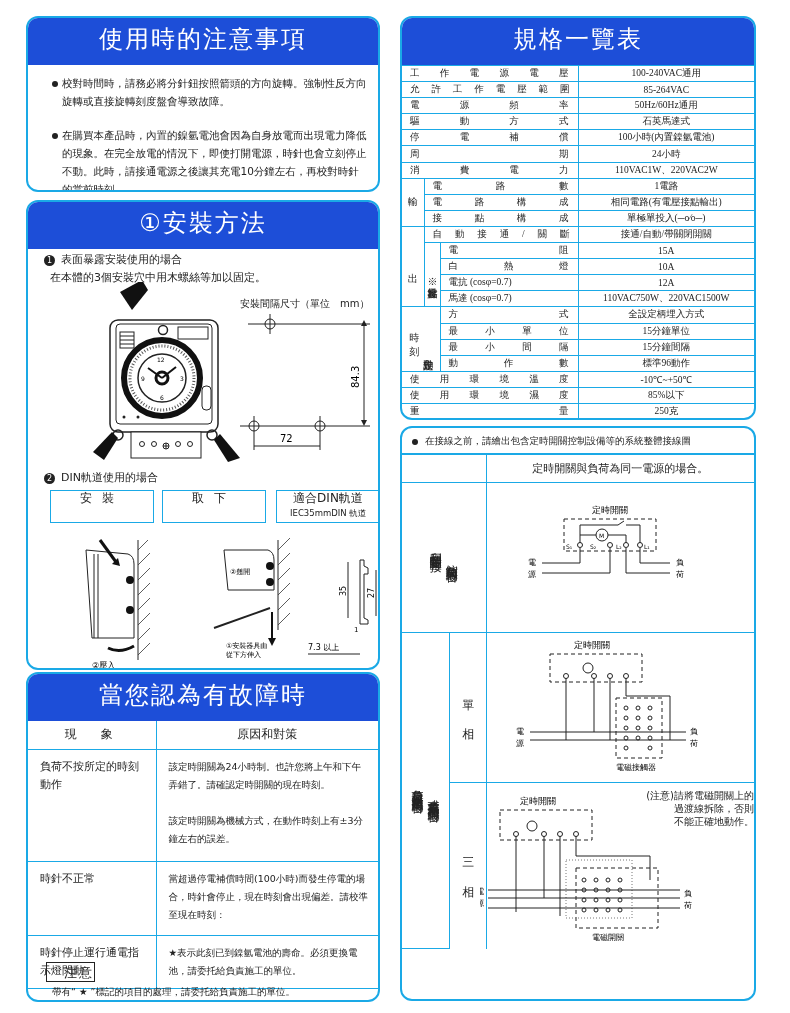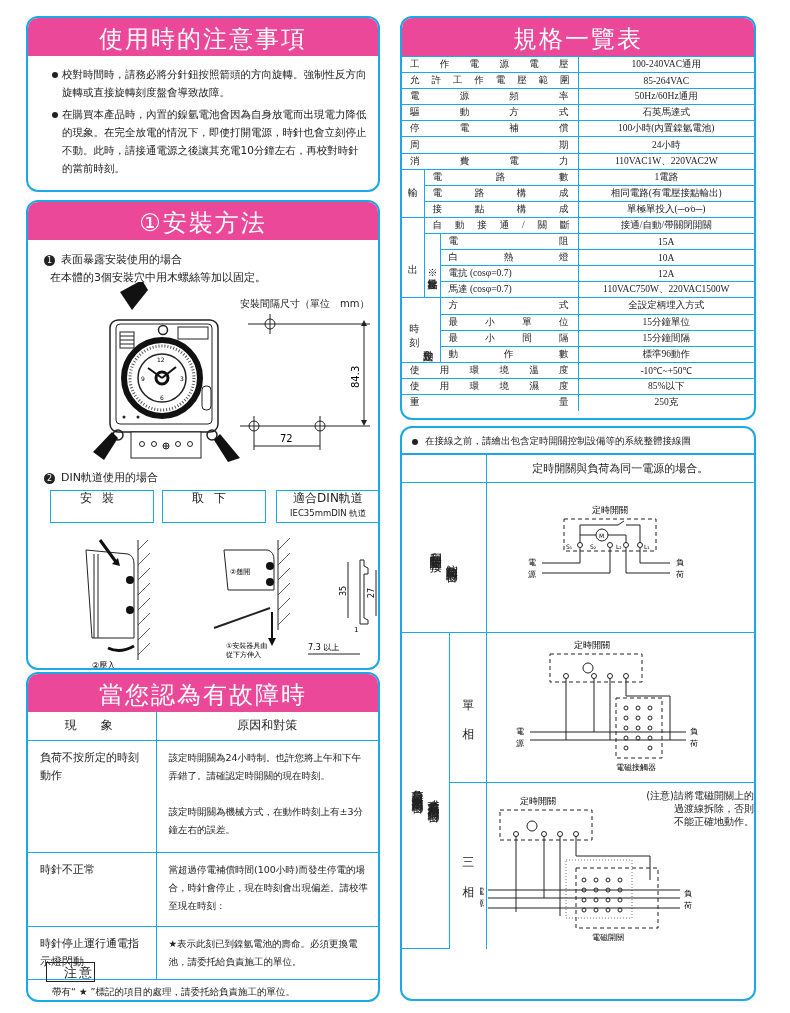--- a/index.html
+++ b/index.html
@@ -1,18 +1,18 @@
 <!DOCTYPE html>
 <html><head>
 <meta charset="utf-8">
 <style>
 *{box-sizing:border-box;margin:0;padding:0}
 body{width:790px;height:1013px;background:#fff;position:relative;font-family:"DejaVu Sans",sans-serif;color:#222;overflow:hidden}
 .panel{position:absolute;border:2px solid #1aa9e6;border-radius:12px;background:#fff;overflow:hidden}
-.phead{background:#ec4899;color:#fff;text-align:center;font-size:24px;letter-spacing:2px;height:38px;line-height:42px}
+.phead{background:#1d4ed8;color:#fff;text-align:center;font-size:24px;letter-spacing:2px;height:47px;line-height:42px}
 .note p{font-size:10.5px;line-height:18px;padding-left:34px;text-indent:-10px;margin-right:10px}
 .bullet{display:inline-block;width:6px;height:6px;border-radius:50%;background:#222;margin-right:4px;vertical-align:middle}
 
 table{border-collapse:collapse;width:100%}
 .spec td{border:1px solid #1aa9e6;font-size:9.5px;height:16.1px;padding:0 3px}
 .spec td.v{text-align:center;width:50%}
 .spec td.k{text-align:justify;text-align-last:justify;letter-spacing:1px;padding:0 8px}
 .spec td.g{text-align:center;width:22px;font-size:10px;padding:0}
 .spec td.g2{text-align:center;width:16px;font-size:10px;padding:0;line-height:12px}
 
@@ -25,21 +25,21 @@
 .tabbtn{position:absolute;border:1px solid #1aa9e6;text-align:center;font-size:12px;height:33px;line-height:15px;letter-spacing:10px}
 .lbl{position:absolute;font-size:10px}
 svg text{font-family:"DejaVu Sans",sans-serif}
 </style>
 </head>
 <body>
 
 <div class="panel" style="left:26px;top:16px;width:354px;height:176px;">
   <div class="phead">使用時的注意事項</div>
   <div class="note" style="padding-top:9px">
-    <p style="margin-bottom:4px"><span class="bullet"></span><span>校對時間時，請務必將分針鈕按照箭頭的方向旋轉。強制性反方向旋轉或直接旋轉刻度盤會導致故障。</span></p>
+    <p style="margin-bottom:16px"><span class="bullet"></span><span>校對時間時，請務必將分針鈕按照箭頭的方向旋轉。強制性反方向旋轉或直接旋轉刻度盤會導致故障。</span></p>
     <p><span class="bullet"></span><span>在購買本產品時，內置的鎳氫電池會因為自身放電而出現電力降低的現象。在完全放電的情況下，即使打開電源，時針也會立刻停止不動。此時，請接通電源之後讓其充電10分鐘左右，再校對時針的當前時刻。</span></p>
   </div>
 </div>
 
 <div class="panel" style="left:26px;top:200px;width:354px;height:470px;">
   <div class="phead">①安裝方法</div>
   <div style="position:absolute;left:16px;top:50px;font-size:11px">
     <span style="display:inline-block;width:11px;height:11px;border-radius:50%;background:#222;color:#fff;font-size:8px;text-align:center;line-height:11px;margin-right:6px">1</span><span>表面暴露安裝使用的場合</span>
     <div style="margin-left:6px;margin-top:3px">在本體的3個安裝穴中用木螺絲等加以固定。</div>
   </div>

